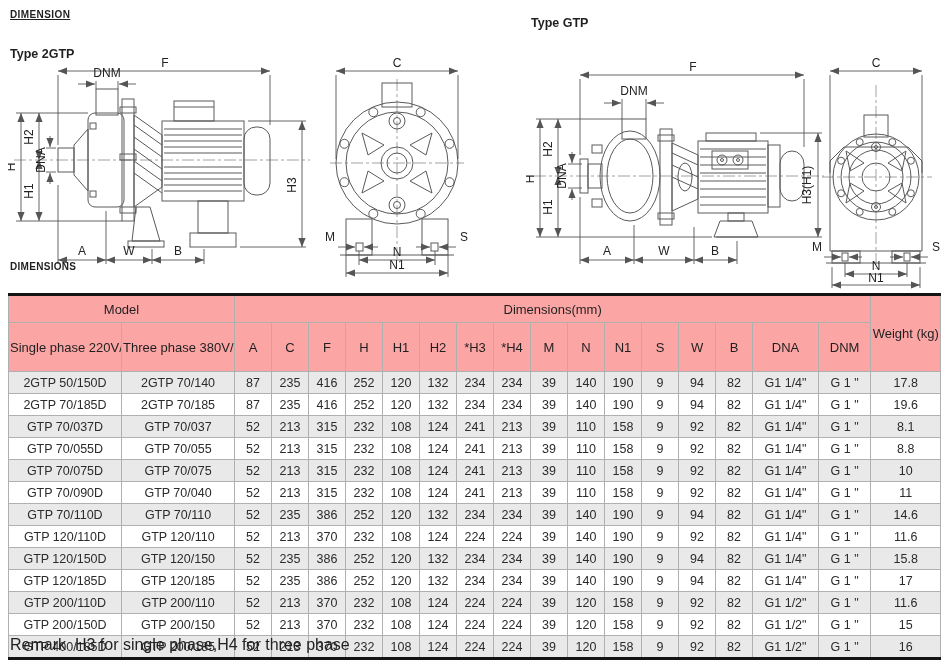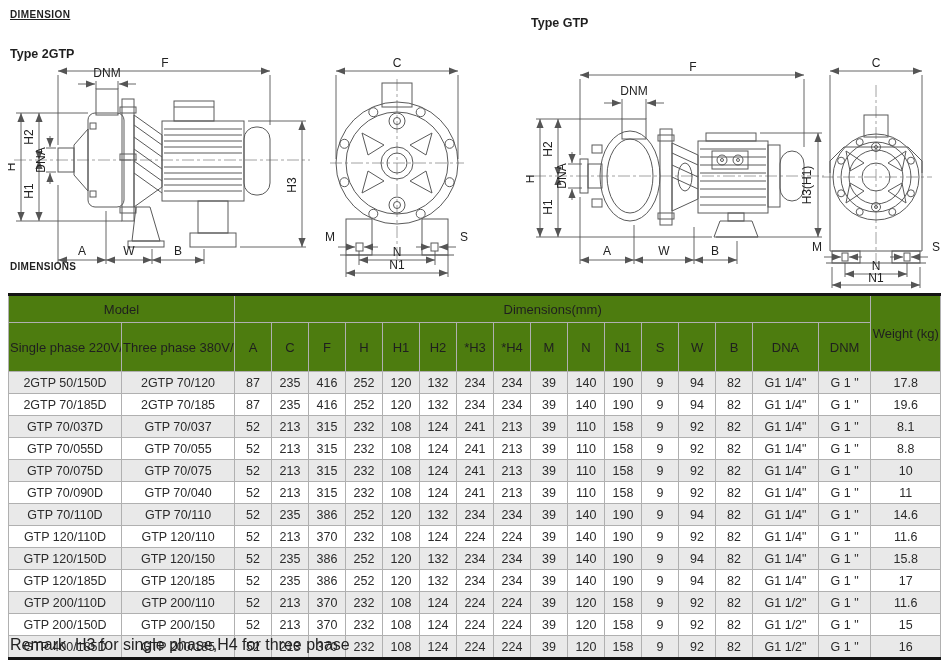--- a/index.html
+++ b/index.html
@@ -12,21 +12,21 @@
   .h2{position:absolute;left:10px;top:261px;font-size:10px;font-weight:bold;letter-spacing:.3px;}
   .dwg{position:absolute;}
   .ln *{stroke:#5a5a5a;fill:none;stroke-width:1;}
   .ln .cl{stroke:#8a8a8a;stroke-width:.8;stroke-dasharray:12 3 3 3;}
   .dim line{stroke:#555;stroke-width:.9;fill:none;}
   .lbl text{font-family:"Liberation Sans",sans-serif;font-size:12px;fill:#222;text-anchor:middle;stroke:none;}
   .tbl{position:absolute;left:8px;top:293px;width:932px;border-collapse:collapse;table-layout:fixed;
        border-top:3px solid #141414;border-bottom:3px solid #141414;}
   .tbl th,.tbl td{border:1px solid #b0b0b0;text-align:center;vertical-align:middle;
        font-weight:normal;overflow:hidden;white-space:nowrap;}
-  .tbl thead th{font-size:13px;background:#4d7c0f;}
+  .tbl thead th{font-size:13px;background:#fca5a5;}
   .tbl thead tr:first-child th{height:24px;}
   .tbl thead tr:nth-child(2) th{height:46px;}
   .tbl td{font-size:12.5px;height:19px;padding:1px 0;color:#2b2b2b;}
   .tbl tbody tr:nth-child(odd){background:#e9e9e9;}
   .pre{white-space:pre-line;}
   .remark{position:absolute;left:10px;top:636px;font-size:16px;white-space:pre;color:#222;}
 </style>
 </head>
 <body>
 
@@ -338,21 +338,21 @@
         <th>S</th>
         <th>W</th>
         <th>B</th>
         <th>DNA</th>
         <th>DNM</th>
       </tr>
   </thead>
   <tbody id="table-body">
       <tr>
         <td>2GTP 50/150D</td>
-        <td>2GTP 70/120</td>
+        <td>2GTP 70/140</td>
         <td>87</td>
         <td>235</td>
         <td>416</td>
         <td>252</td>
         <td>120</td>
         <td>132</td>
         <td>234</td>
         <td>234</td>
         <td>39</td>
         <td>140</td>

